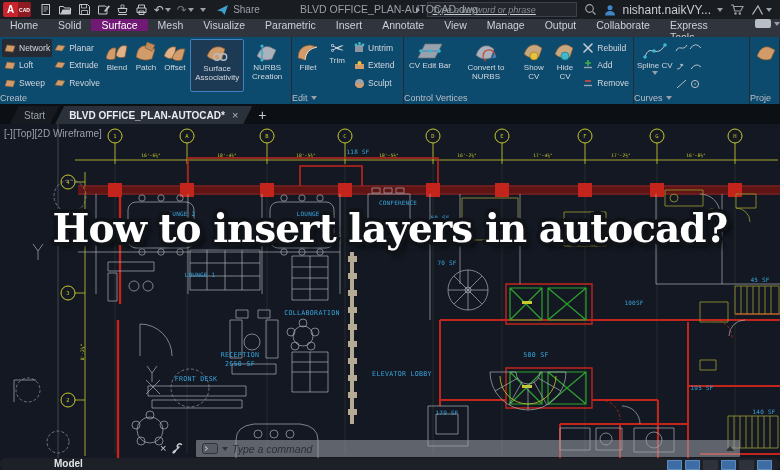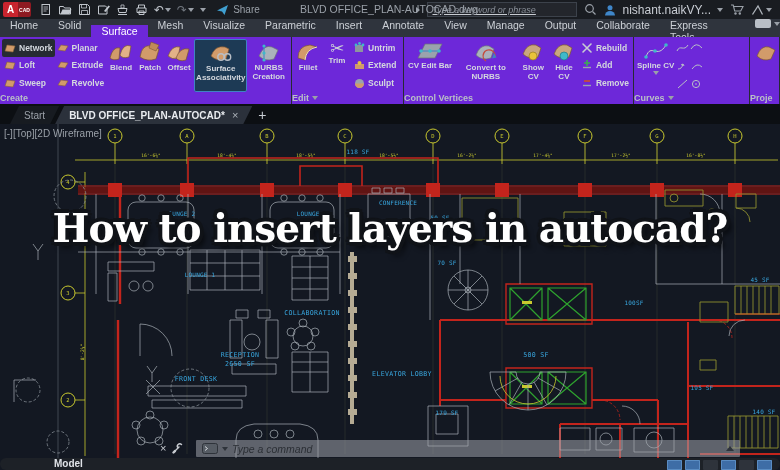--- a/index.html
+++ b/index.html
@@ -28,26 +28,26 @@
   .tb-right { margin-left:auto; display:flex; align-items:center; gap:7px; padding-right:8px; }
   .search-box { width:150px; height:15px; background:#23262c; border:1px solid #3c424b;
                 color:#c8ccd2; font-size:9px; font-style:italic; padding:0 4px;text-decoration:underline; }
   .search-box::placeholder { color:#8a9099; }
   .user { display:flex; align-items:center; gap:6px; color:#c9cdd4; font-size:12px; }
 
   
   .ribbon-tabs { height:18px; background:#2f343d; display:flex; align-items:flex-start;
                  flex:0 0 18px; padding-left:0; }
   .rtab { padding:0 10px; display:flex; align-items:center; color:#ccd0d6; font-size:10.5px; cursor:default; }
-  .rtab.active { background:#6d28d9; color:#fff;margin-top:6px; }
+  .rtab.active { background:#701a75; color:#fff; }
   .rtab-extra { display:flex; align-items:center; gap:3px; margin-left:26px; }
   .rtab-extra .pic { width:16px; height:9px; background:#b9bfc7; border-radius:2px; }
 
   
-  .ribbon { height:67px; background:#6d28d9; display:flex; flex:0 0 67px;font-weight:bold; }
+  .ribbon { height:67px; background:#0c4a6e; display:flex; flex:0 0 67px; }
   .panel { display:flex; flex-direction:column; border-right:1px solid #262b33; overflow:hidden; }
   .panel-body { flex:1; display:flex; align-items:stretch; gap:1px; padding:2px 2px 0 2px; }
   .panel-label { height:12px; font-size:9px; color:#b9bfc7; display:flex; align-items:center;
                  justify-content:flex-start; gap:3px; }
   .sgrid { display:grid; grid-template-rows:repeat(3,1fr); grid-auto-flow:column; width:118px; }
   .sitem { display:flex; align-items:center; gap:3px; font-size:8.5px; color:#d4d8de; padding:0 2px; white-space:nowrap; }
   .sitem.sel { background:#262b33; border-radius:2px; }
   .bigbtn { display:flex; flex-direction:column; align-items:center; justify-content:flex-start;
             font-size:8px; line-height:1.08; text-align:center; color:#d4d8de; padding:1px 1px; min-width:28px; }
   .bigbtn svg { flex:0 0 auto; }

